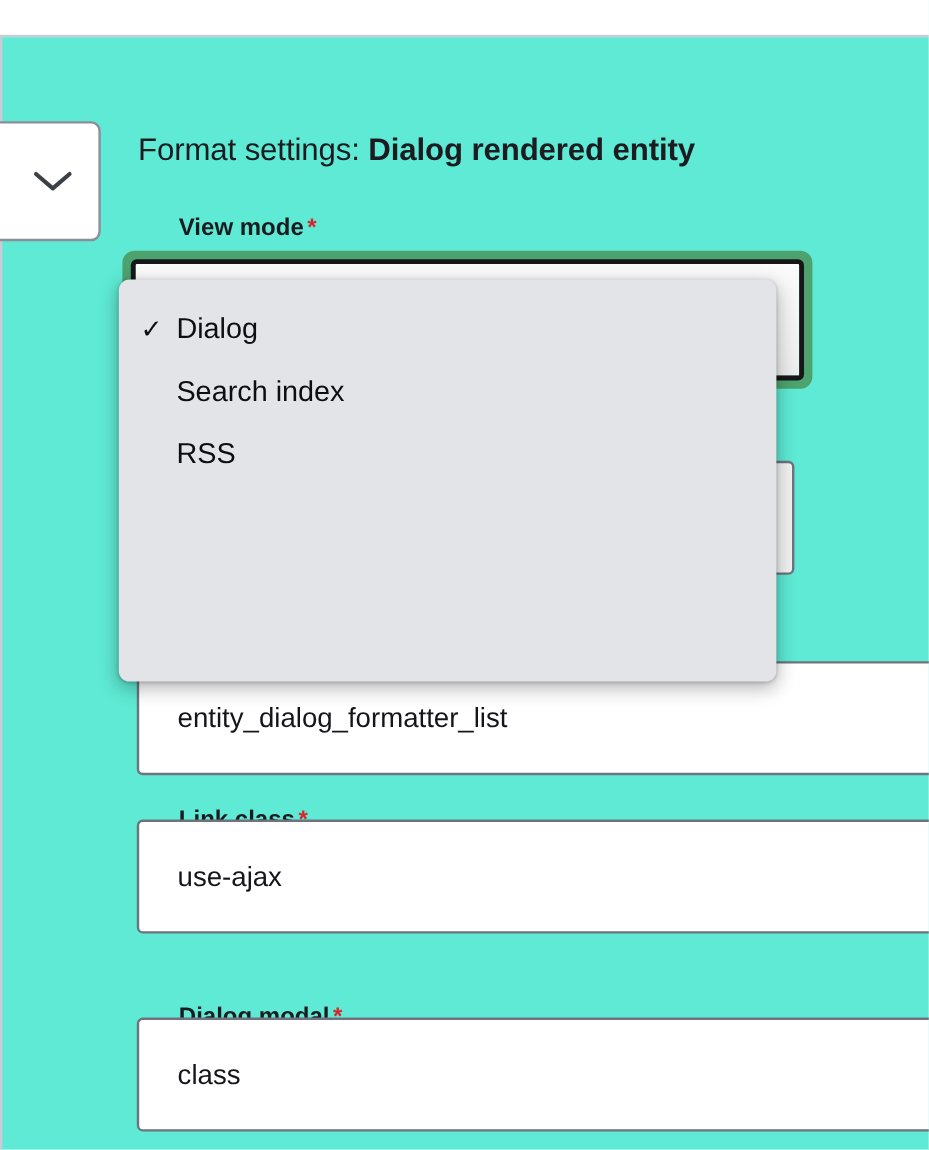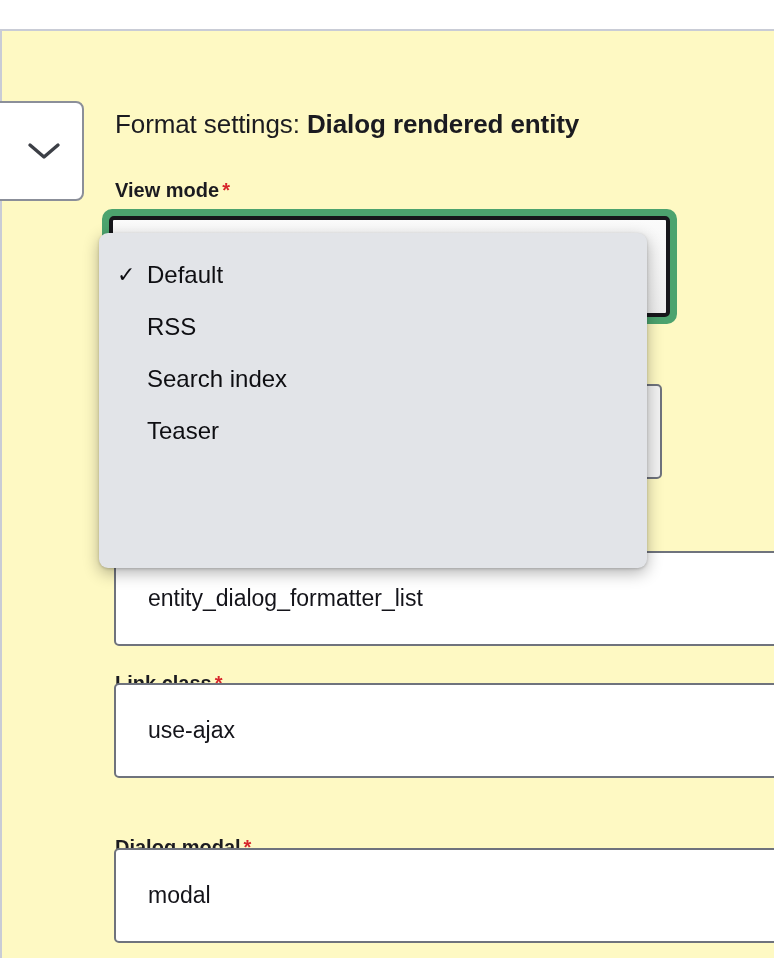--- a/index.html
+++ b/index.html
@@ -28,21 +28,21 @@
     left: 0; top: 29px;
     width: 774px; height: 2px;
     background: #c9ccd6;
   }
 
   
   #form-region {
     position: absolute;
     left: 0; top: 31px;
     width: 774px; height: 927px;
-    background: #fef9c3;
+    background: #5eead4;
     border-left: 2px solid #c9ccd6;
   }
 
   
   #collapse-button {
     position: absolute;
     left: -28px; top: 70px;
     width: 110px; height: 100px;
     background: #ffffff;
     border: 2px solid #8b8f99;
@@ -65,20 +65,21 @@
   }
   #format-heading .strong { font-weight: bold; }
 
   
   .field-label {
     position: absolute;
     font-size: 20px;
     font-weight: bold;
     color: #1b1b20;
     white-space: nowrap;
+    margin-left: 34px;
   }
   .req-mark {
     color: #d7262b;
     font-weight: bold;
     margin-left: 3px;
     font-size: 20px;
   }
 
   
   .text-input {
@@ -190,35 +191,31 @@
     <span>Link class</span><span class="req-mark">*</span>
   </div>
   <div class="text-input" style="top:652px;">
     <span>use-ajax</span>
   </div>
 
   <div class="field-label" style="left:113px; top:805px;">
     <span>Dialog modal</span><span class="req-mark">*</span>
   </div>
   <div class="text-input" style="top:817px;">
-    <span>modal</span>
+    <span>class</span>
   </div>
 
   <div id="dropdown-popup">
       <div class="dd-option">
         <span class="dd-check">✓</span>
-        <span class="dd-label">Default</span>
-      </div>
-      <div class="dd-option">
-        <span class="dd-check"></span>
-        <span class="dd-label">RSS</span>
+        <span class="dd-label">Dialog</span>
       </div>
       <div class="dd-option">
         <span class="dd-check"></span>
         <span class="dd-label">Search index</span>
       </div>
       <div class="dd-option">
         <span class="dd-check"></span>
-        <span class="dd-label">Teaser</span>
+        <span class="dd-label">RSS</span>
       </div>
     </div>
 
 </div>
 
 </body></html>

